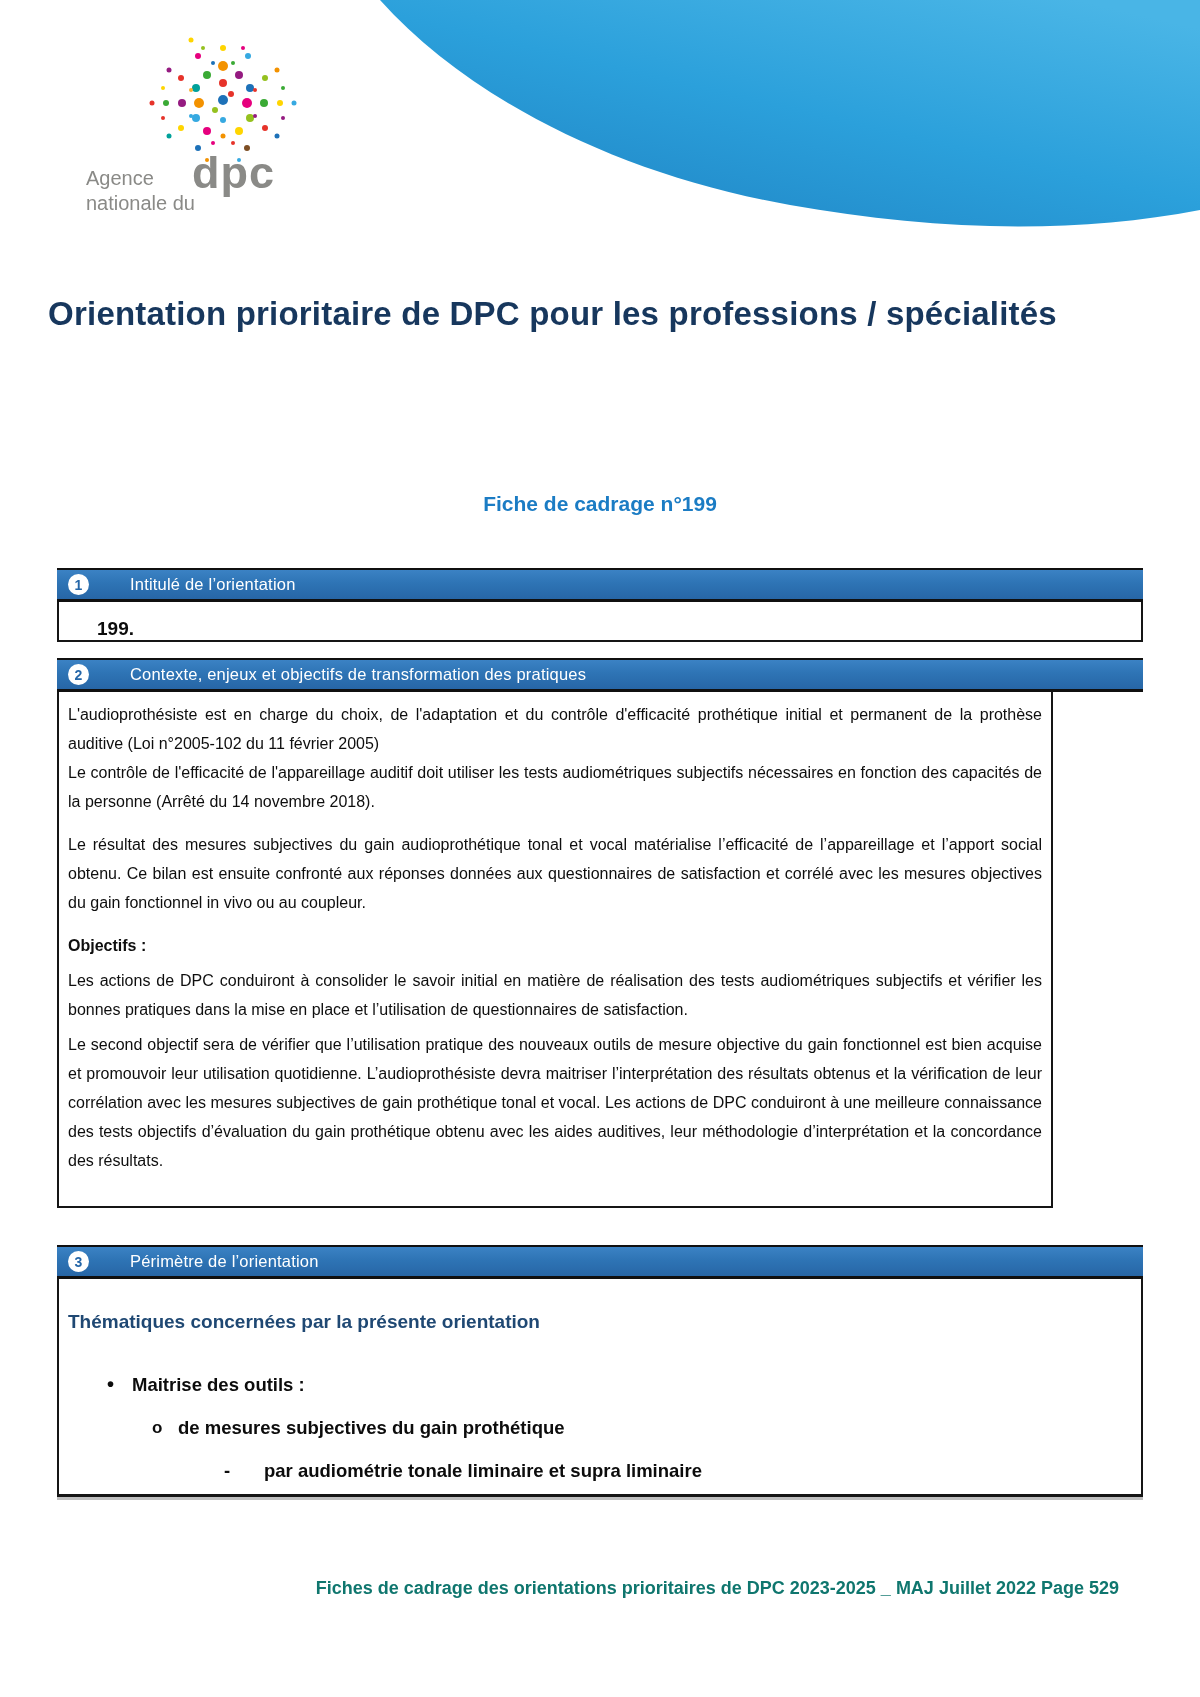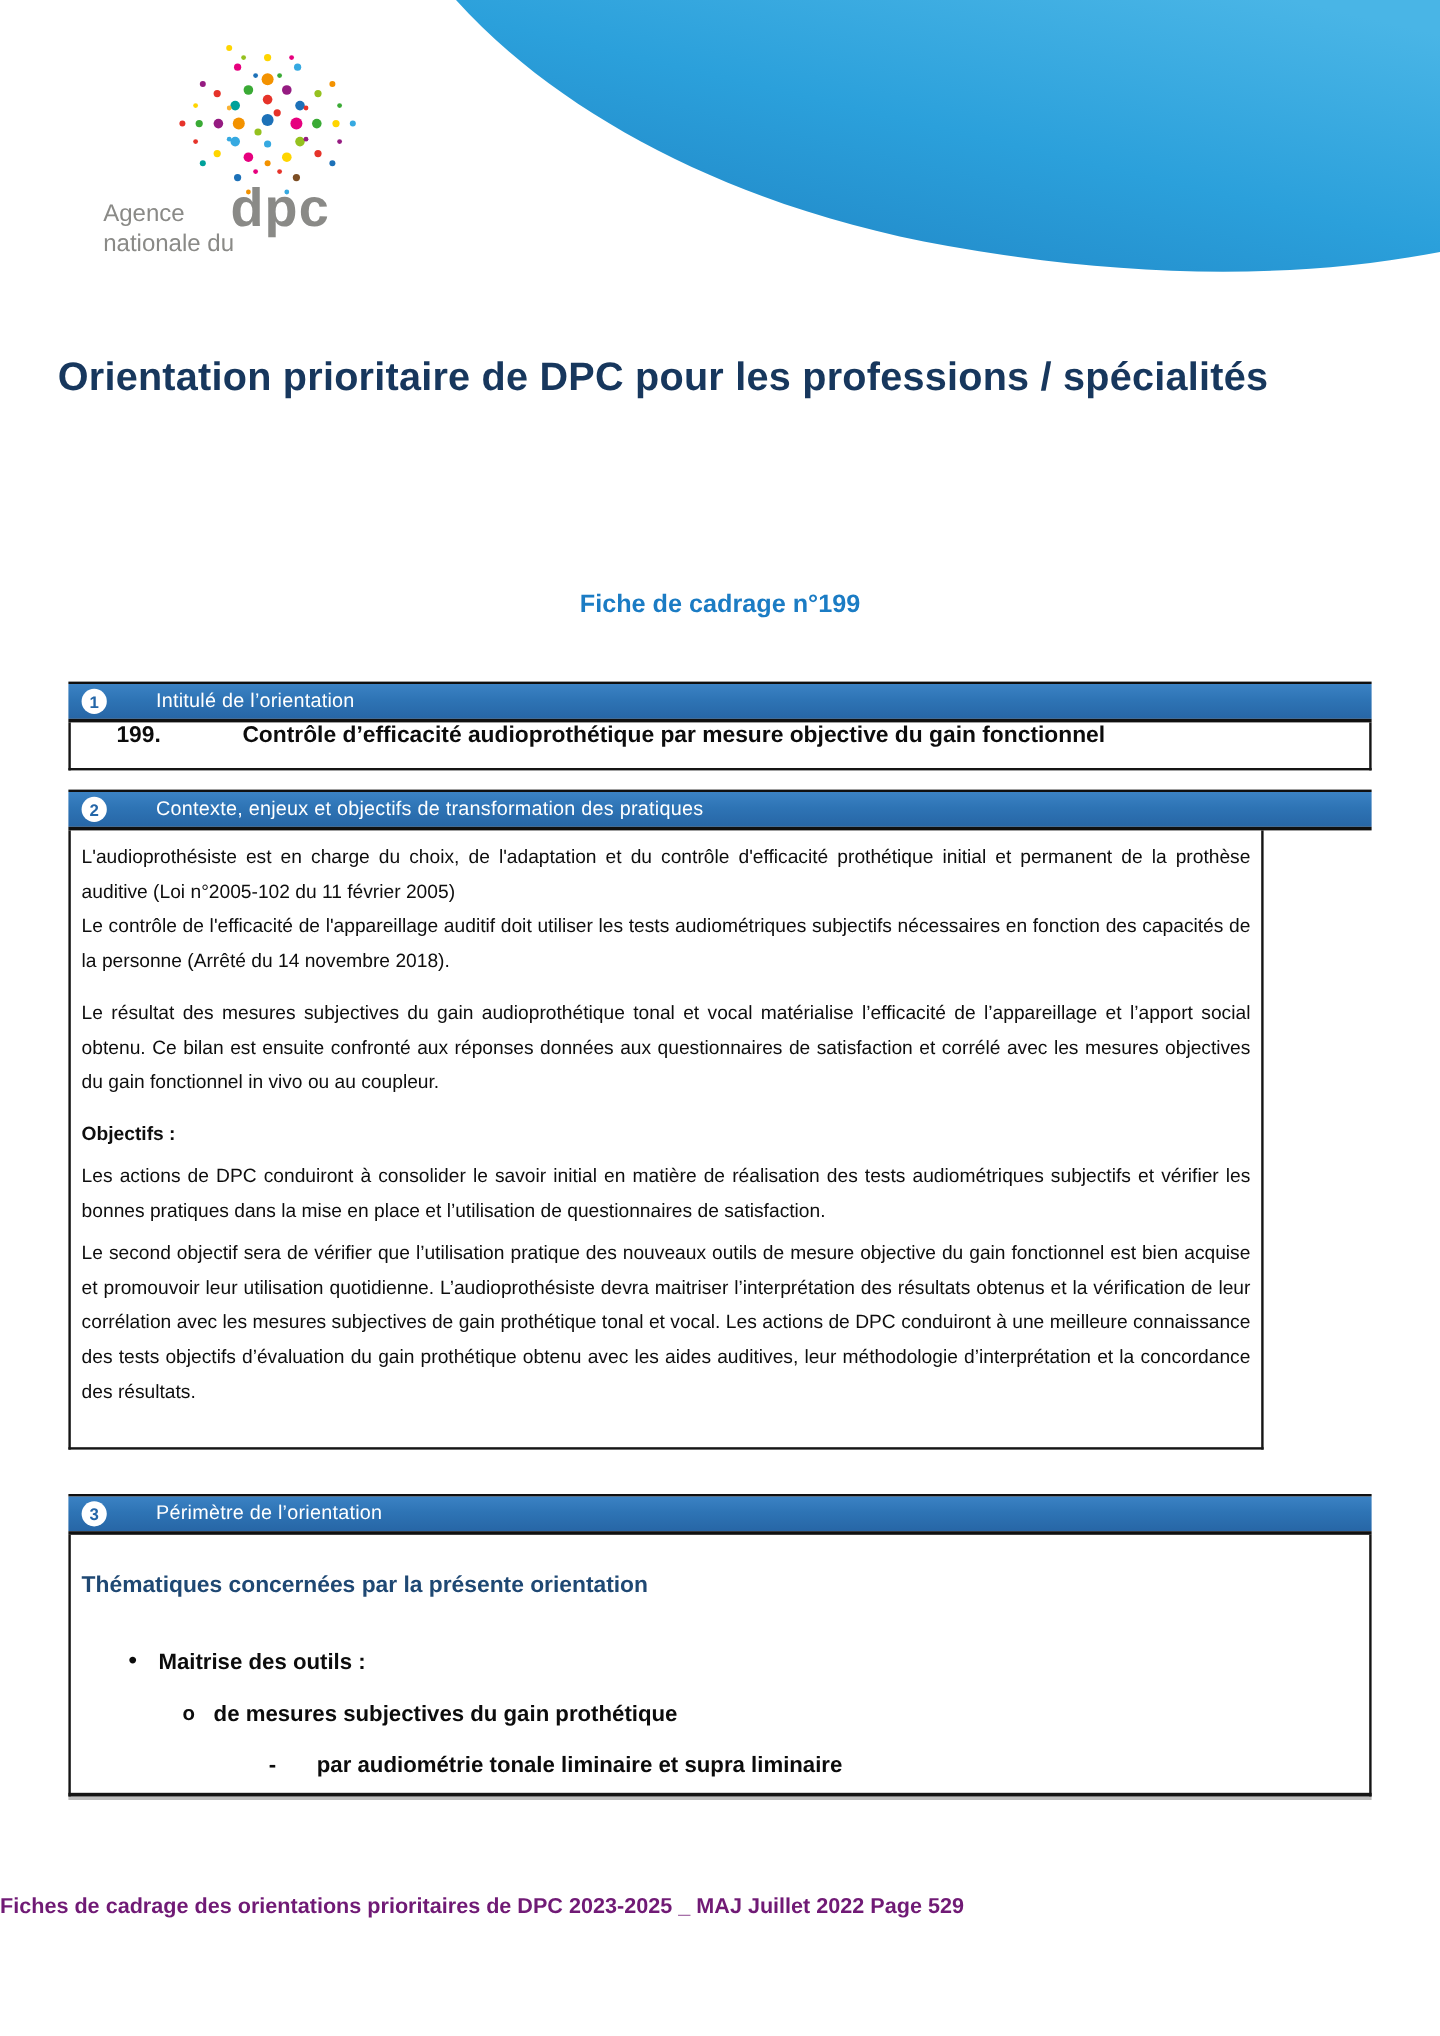--- a/index.html
+++ b/index.html
@@ -47,21 +47,21 @@
   .num-badge{
     width:21px;height:21px;border-radius:50%;background:#ffffff;
     display:inline-flex;align-items:center;justify-content:center;
     color:#2466a8;font-weight:700;font-size:14px;flex:0 0 auto;
   }
   .bar-title{margin-left:41px;color:#ffffff;font-weight:400;font-size:16.5px;letter-spacing:.2px;}
   .bar1{top:568px;}
   .row1{
     position:absolute;left:57px;top:602px;width:1086px;height:40px;box-sizing:border-box;
     border-left:2px solid #151515;border-right:2px solid #151515;border-bottom:2px solid #151515;
-    display:flex;align-items:flex-start;font-weight:700;font-size:19px;color:#0c0c0c;
+    display:flex;align-items:flex-end;font-weight:700;font-size:19px;color:#0c0c0c;
   }
   .o-num{padding-left:38px;width:105px;flex:0 0 auto;}
   .bar2{top:658px;}
   .box2{
     position:absolute;left:57px;top:692px;width:996px;height:516px;box-sizing:border-box;
     border-left:2px solid #151515;border-right:2px solid #151515;border-bottom:2px solid #151515;
     padding:8px 9px 0 9px;overflow:hidden;
     font-size:16px;line-height:29px;color:#0e0e0e;
   }
   .box2 p{margin:0;text-align:justify;}
@@ -79,22 +79,22 @@
     font-size:19px;font-weight:700;color:#1f4873;
   }
   .bullets{margin-top:30px;font-size:18.5px;font-weight:700;color:#0c0c0c;}
   .b-row{height:43px;display:flex;align-items:center;}
   .b-marker{flex:0 0 auto;text-align:left;}
   .m1{padding-left:48px;width:25px;font-size:20px;}
   .m2{padding-left:93px;width:26px;font-size:17px;}
   .m3{padding-left:165px;width:40px;}
   
   .footer{
-    position:absolute;top:1578px;left:0;width:1119px;text-align:left;
-    font-size:18px;font-weight:700;color:#701a75;
+    position:absolute;top:1578px;left:0;width:1119px;text-align:right;
+    font-size:18px;font-weight:700;color:#0f766e;
   }
 </style>
 </head>
 <body>
 
 <div class="page">
 
   <div class="swoosh">
     <svg width="860" height="240" viewBox="0 0 860 240">
       <defs>
@@ -175,21 +175,20 @@
 
   <div class="title">Orientation prioritaire de DPC pour les professions / spécialités</div>
   <div class="fiche">Fiche de cadrage n°199</div>
 
   <div class="bar bar1">
     <span class="num-badge">1</span>
     <span class="bar-title">Intitulé de l’orientation</span>
   </div>
   <div class="row1">
     <span class="o-num">199.</span>
-    <span class="o-title">Contrôle d’efficacité audioprothétique par mesure objective du gain fonctionnel</span>
   </div>
 
   <div class="bar bar2">
     <span class="num-badge">2</span>
     <span class="bar-title">Contexte, enjeux et objectifs de transformation des pratiques</span>
   </div>
   <div class="box2">
     <p>L'audioprothésiste est en charge du choix, de l'adaptation et du contrôle d'efficacité prothétique initial et permanent de la prothèse auditive (Loi n°2005-102 du 11 février 2005)</p>
     <p>Le contrôle de l'efficacité de l'appareillage auditif doit utiliser les tests audiométriques subjectifs nécessaires en fonction des capacités de la personne (Arrêté du 14 novembre 2018).</p>
     <p class="gap">Le résultat des mesures subjectives du gain audioprothétique tonal et vocal matérialise l’efficacité de l’appareillage et l’apport social obtenu. Ce bilan est ensuite confronté aux réponses données aux questionnaires de satisfaction et corrélé avec les mesures objectives du gain fonctionnel in vivo ou au coupleur.</p>

